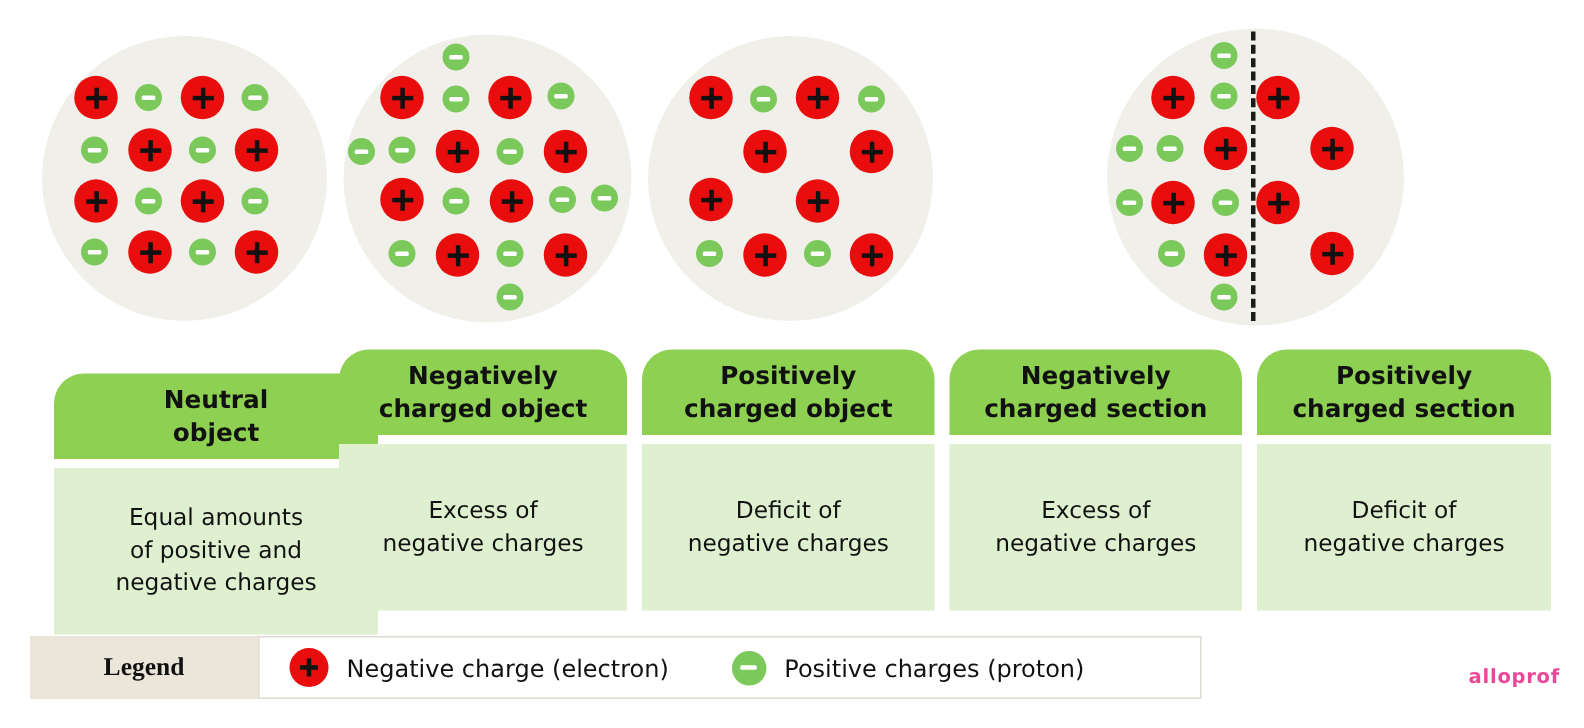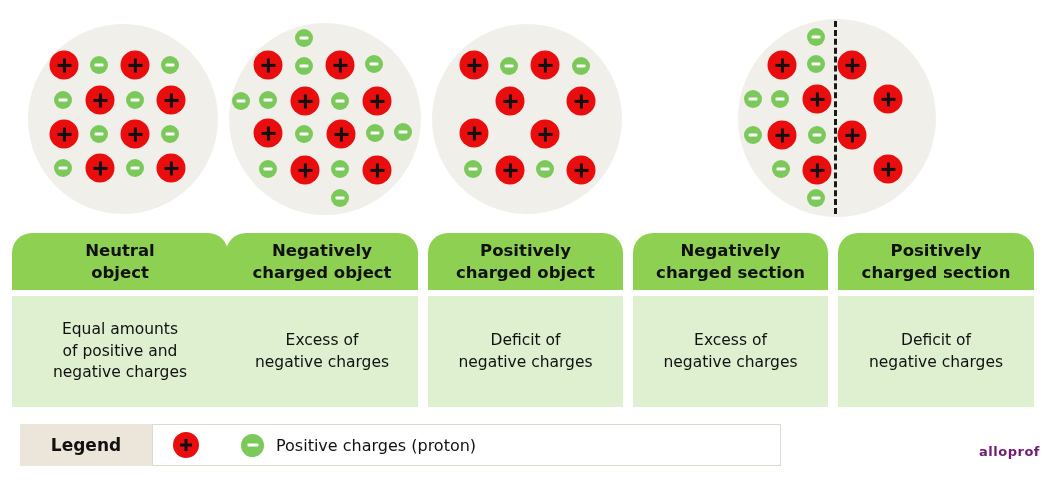--- a/index.html
+++ b/index.html
@@ -36,21 +36,21 @@
     position: absolute;
     left: 50%; top: 50%;
     transform: translate(-50%, -50%);
   }
   .charge.plus::before  { width: 14px; height: 3.2px; background: #111; }
   .charge.plus::after   { width: 3.2px; height: 14px; background: #111; }
   .charge.minus::before { width: 9px; height: 2.8px; background: #ffffff; border-radius: 1px; }
 
   
   .col { position: absolute; top: 233px; }
-  .col-0 { left: 12px;  width: 216px; }
+  .col-0 { left: 36px;  width: 216px; margin-top: 16px; }
   .col-1 { left: 226px; width: 192px; }
   .col-2 { left: 428px; width: 195px; }
   .col-3 { left: 633px; width: 195px; }
   .col-4 { left: 838px; width: 196px; }
   .col-header {
     height: 57px;
     background: #8ed051;
     border-radius: 20px 20px 0 0;
     display: flex; align-items: center; justify-content: center;
     text-align: center;
@@ -71,25 +71,26 @@
   }
 
   
   .legend {
     position: absolute;
     left: 20px; top: 424px;
     height: 42px;
     display: flex;
   }
   .legend-label {
-    width: 132px;
+    width: 152px;
     background: #ebe5da;
     display: flex; align-items: center; justify-content: center;
     font-weight: bold;
     font-size: 17px;
+    font-family: Liberation Serif, serif;
   }
   .legend-body {
     width: 629px;
     box-sizing: border-box;
     background: #ffffff;
     border: 1px solid #dedacf;
     display: flex; align-items: center;
     padding-left: 20px;
   }
   .legend-body .charge { position: relative; transform: none; flex: none; }
@@ -98,21 +99,21 @@
   .legend-body .charge.plus::after  { width: 3px; height: 12px; }
   .legend-body .charge.minus { width: 23px; height: 23px; margin-left: 42px; }
   .legend-body .charge.minus::before { width: 11px; height: 3px; }
   .legend-text {
     margin-left: 12px;
     font-size: 16px;
   }
   .watermark {
     position: absolute;
     right: 16px; top: 444px;
-    color: #701a75;
+    color: #ec4899;
     font-size: 13px;
     font-weight: bold;
     letter-spacing: 0.5px;
   }
 </style>
 </head>
 <body>
 
 <div class="canvas">
 
@@ -217,19 +218,20 @@
     <div class="col-header">Positively
 charged section</div>
     <div class="col-desc">Deficit of
 negative charges</div>
   </div>
 
   <div class="legend">
     <div class="legend-label">Legend</div>
     <div class="legend-body">
       <span class="charge plus"></span>
+      <span class="legend-text">Negative charge (electron)</span>
       <span class="charge minus"></span>
       <span class="legend-text">Positive charges (proton)</span>
     </div>
   </div>
 
   <div class="watermark">alloprof</div>
 </div>
 
 </body></html>

